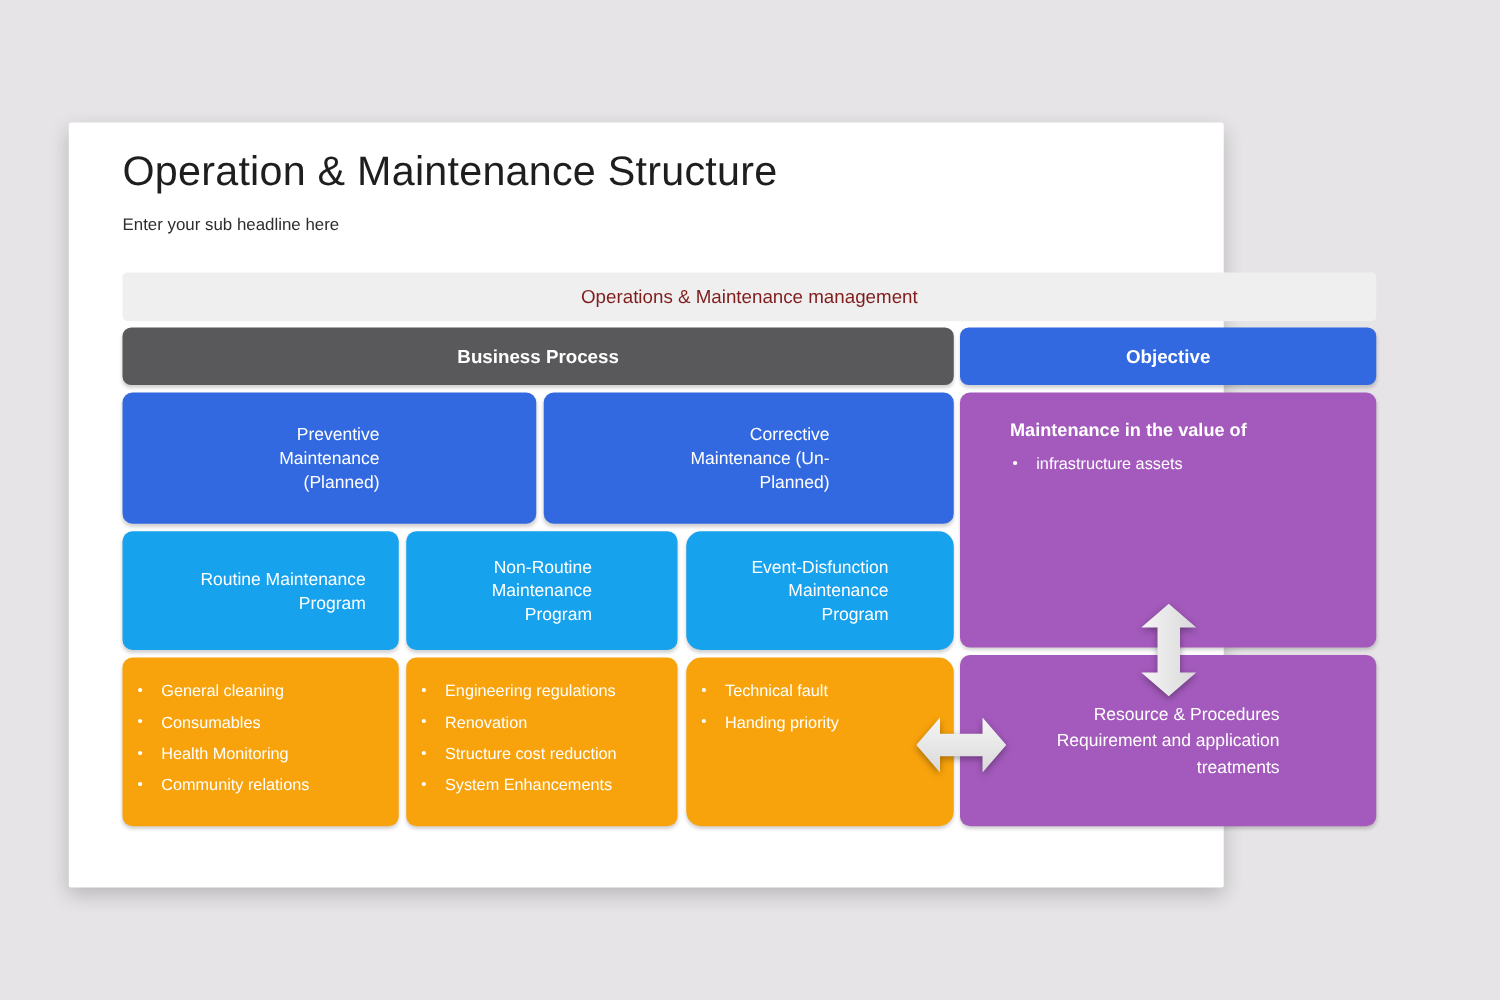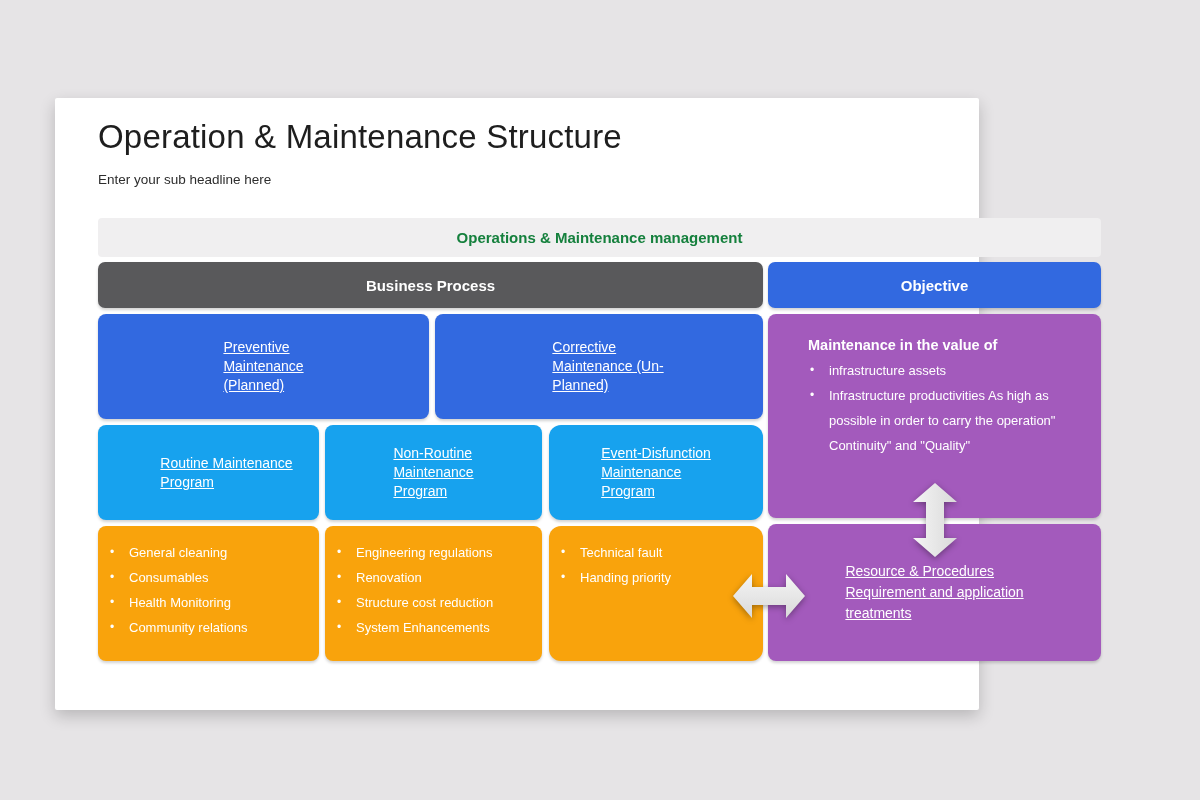--- a/index.html
+++ b/index.html
@@ -24,37 +24,37 @@
     letter-spacing: 0.2px;
   }
   .slide-subtitle {
     position: absolute; left: 43px; top: 74px;
     font-size: 13.5px; color: #2d2d2d;
   }
   .banner {
     position: absolute; left: 43px; top: 120px; width: 1003px; height: 39px;
     background: var(--banner-bg, #f0eff0); border-radius: 4px;
     display: flex; align-items: center; justify-content: center;
-    font-size: 15px; font-weight: bold; color: #15803d; text-align: right;
+    font-size: 15px; font-weight: normal; color: #7f1d1d; text-align: right;
   }
   .bar {
     position: absolute; height: 46px; border-radius: 7px;
     display: flex; align-items: center; justify-content: center;
     font-size: 15px; font-weight: bold; color: #ffffff;
     box-shadow: 0 2px 3px rgba(0,0,0,0.18);
   }
   .bar.business { left: 43px; top: 164px; width: 665px; background: var(--dark-gray, #59595b); }
   .bar.objective { left: 713px; top: 164px; width: 333px; background: var(--blue, #3269e0); }
   .box {
     position: absolute; border-radius: 8px; color: #ffffff;
     box-shadow: 0 2px 3px rgba(0,0,0,0.18);
   }
   .center-text {
     display: flex; align-items: center; justify-content: center;
-    text-align: left; white-space: pre-line; text-decoration: underline;
+    text-align: right; white-space: pre-line;
   }
   .blue-box { background: var(--blue, #3269e0); top: 216px; height: 105px; font-size: 14px; line-height: 19px; }
   .blue-box.first { left: 43px; width: 331px; }
   .blue-box.second { left: 380px; width: 328px; padding-left: 18px; }
   .cyan-box { background: var(--light-blue, #17a2ee); top: 327px; height: 95px; font-size: 14px; line-height: 19px; }
   .col1 { left: 43px; width: 221px; padding-left: 36px; }
   .col2 { left: 270px; width: 217px; }
   .col3 { left: 494px; width: 214px; border-radius: 12px; }
   .orange-box { background: var(--orange, #f9a30c); top: 428px; height: 135px; padding: 14px 12px 0 10px; }
   .purple-box { background: var(--purple, #a35abc); left: 713px; width: 333px; }
@@ -89,21 +89,20 @@
 Maintenance
 (Planned)</div>
   <div class="box blue-box second center-text">Corrective
 Maintenance (Un-
 Planned)</div>
 
   <div class="box purple-box value">
     <div class="purple-heading">Maintenance in the value of</div>
     <ul class="bullets">
         <li>infrastructure assets</li>
-        <li>Infrastructure productivities As high as possible in order to carry the operation" Continuity" and "Quality"</li>
       </ul>
   </div>
 
   <div class="box cyan-box col1 center-text">Routine Maintenance
 Program</div>
   <div class="box cyan-box col2 center-text">Non-Routine
 Maintenance
 Program</div>
   <div class="box cyan-box col3 center-text">Event-Disfunction
 Maintenance

